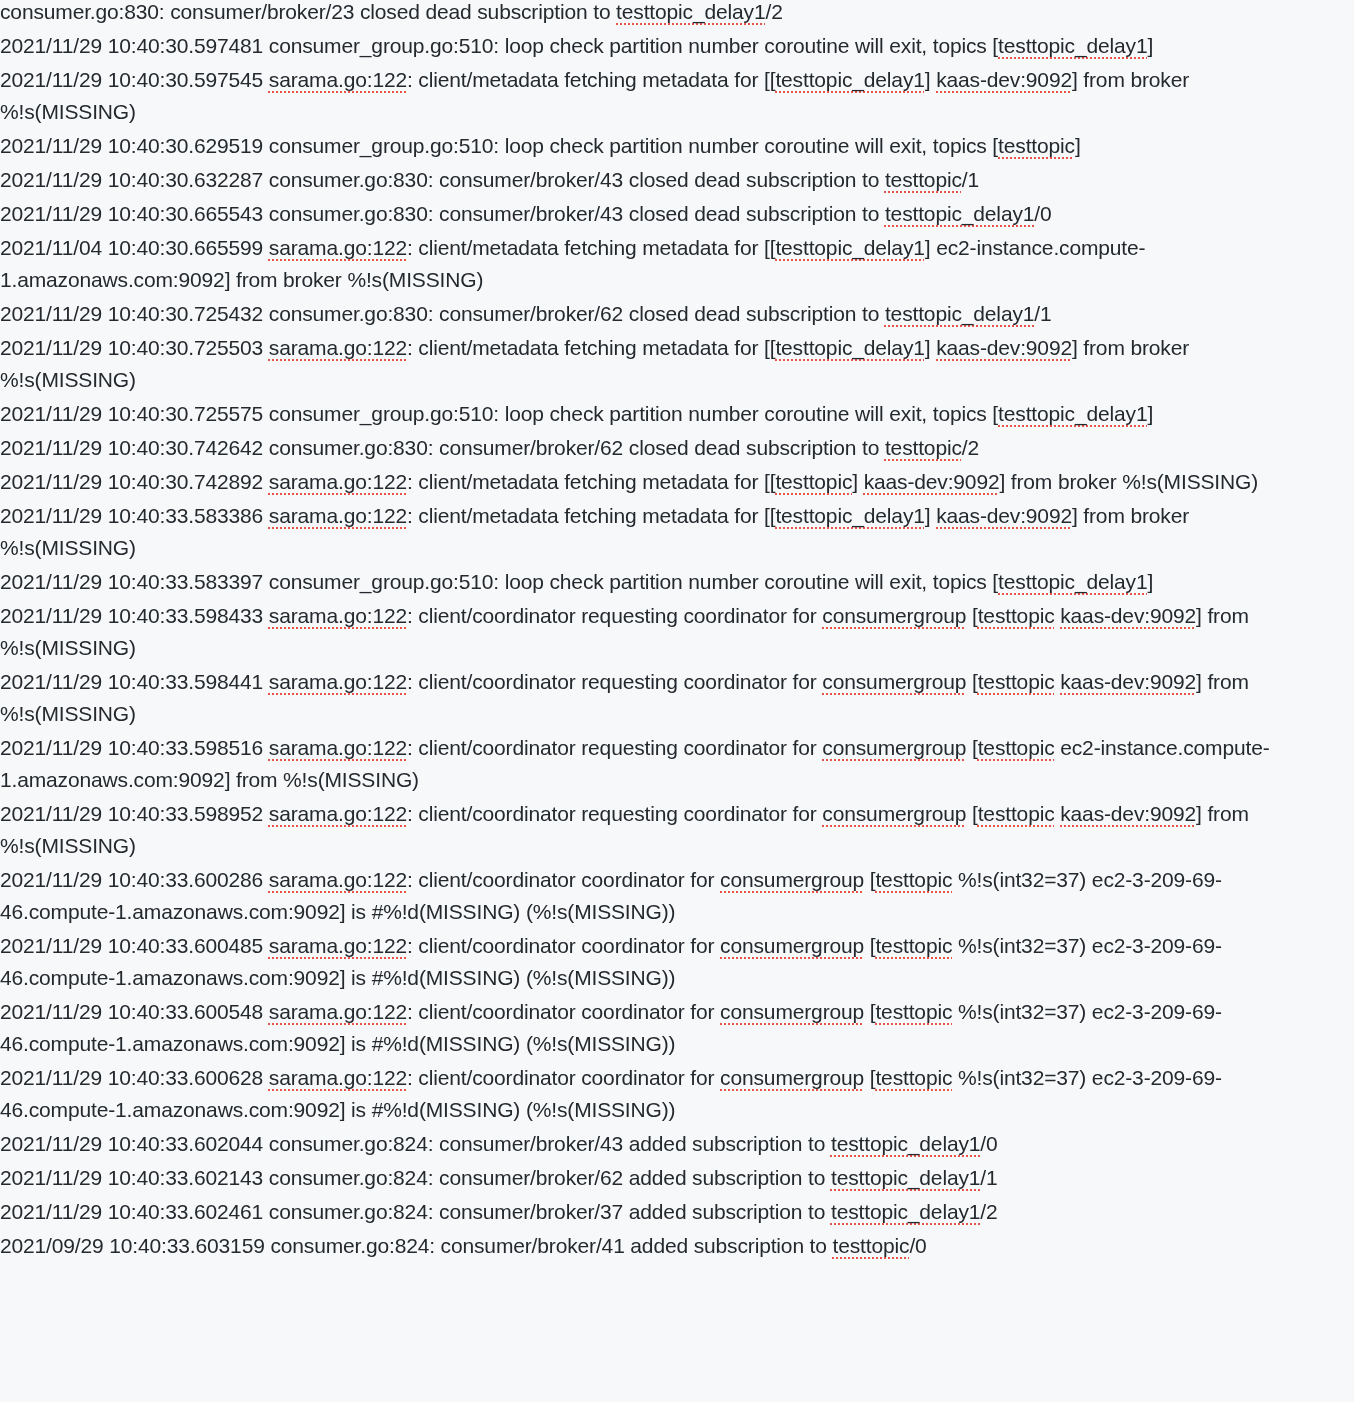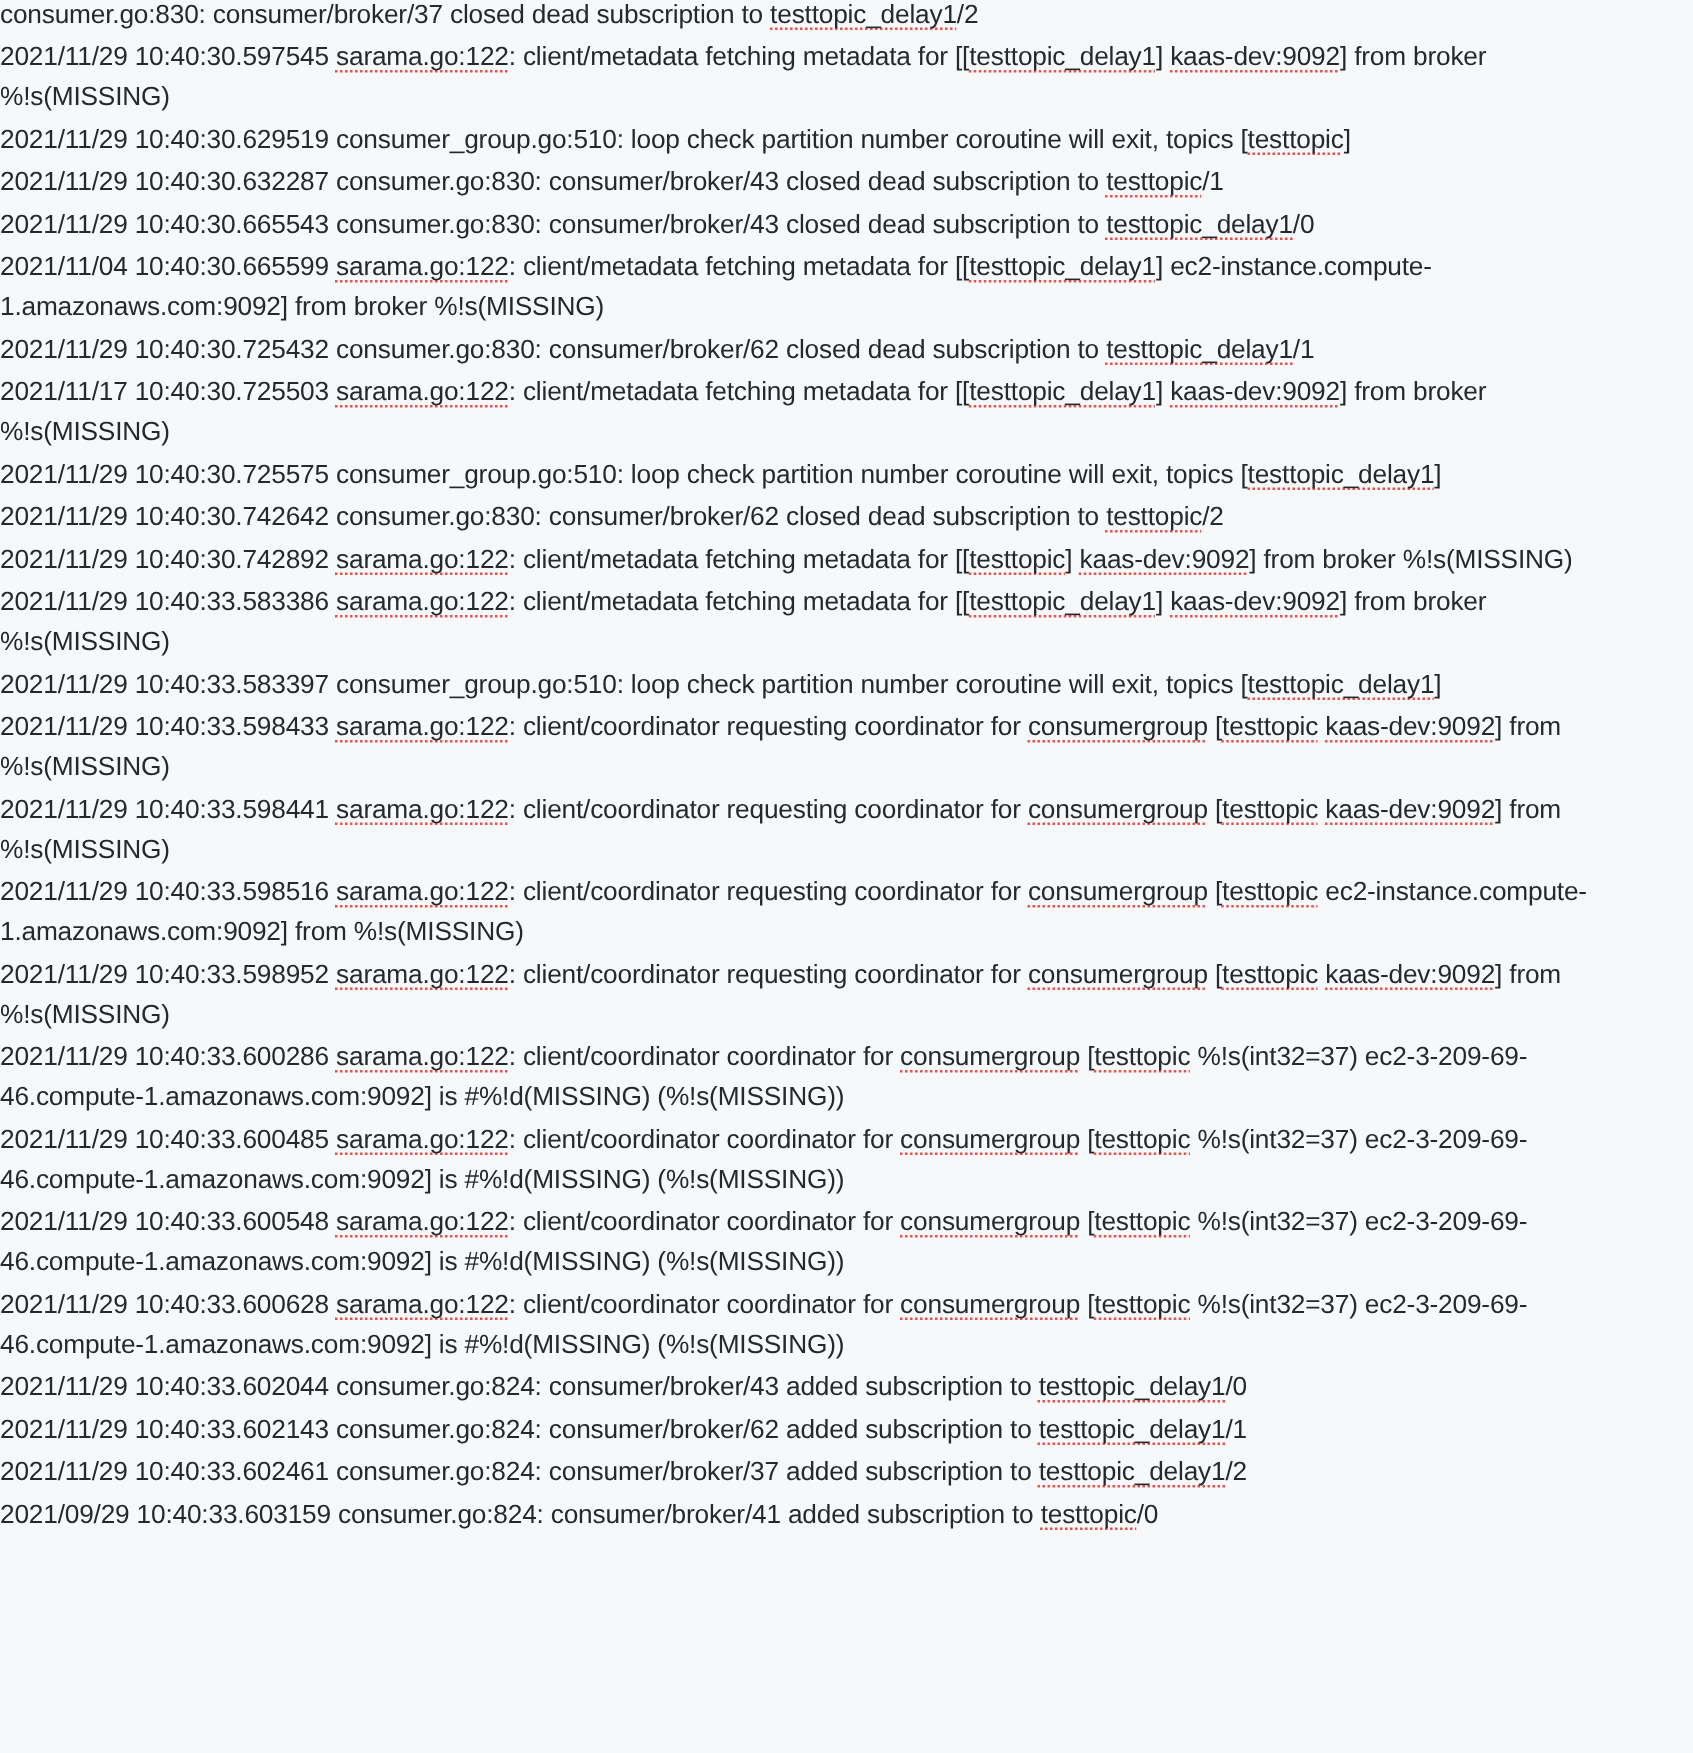--- a/index.html
+++ b/index.html
@@ -33,28 +33,29 @@
       text-decoration: underline dotted #e5534b;
       text-decoration-thickness: 2px;
       text-underline-offset: 4px;
       margin-top: 44px;
     }
   </style>
 </head>
 <body>
 
 <div class="log-view" id="log-view">
-    <div class="log-entry"><span>consumer.go:830: consumer/broker/37 closed dead subscription to </span><span class="spell">testtopic_delay1</span><span>/2</span></div>
+    <div class="log-entry"><span>consumer.go:830: consumer/broker/23 closed dead subscription to </span><span class="spell">testtopic_delay1</span><span>/2</span></div>
+    <div class="log-entry"><span>2021/11/29 10:40:30.597481 consumer_group.go:510: loop check partition number coroutine will exit, topics [</span><span class="spell">testtopic_delay1</span><span>]</span></div>
     <div class="log-entry"><span>2021/11/29 10:40:30.597545 </span><span class="spell">sarama.go:122</span><span>: client/metadata fetching metadata for [[</span><span class="spell">testtopic_delay1</span><span>] </span><span class="spell">kaas-dev:9092</span><span>] from broker %!s(MISSING)</span></div>
     <div class="log-entry"><span>2021/11/29 10:40:30.629519 consumer_group.go:510: loop check partition number coroutine will exit, topics [</span><span class="spell">testtopic</span><span>]</span></div>
     <div class="log-entry"><span>2021/11/29 10:40:30.632287 consumer.go:830: consumer/broker/43 closed dead subscription to </span><span class="spell">testtopic</span><span>/1</span></div>
     <div class="log-entry"><span>2021/11/29 10:40:30.665543 consumer.go:830: consumer/broker/43 closed dead subscription to </span><span class="spell">testtopic_delay1</span><span>/0</span></div>
     <div class="log-entry"><span>2021/11/04 10:40:30.665599 </span><span class="spell">sarama.go:122</span><span>: client/metadata fetching metadata for [[</span><span class="spell">testtopic_delay1</span><span>] ec2-instance.compute-1.amazonaws.com:9092] from broker %!s(MISSING)</span></div>
     <div class="log-entry"><span>2021/11/29 10:40:30.725432 consumer.go:830: consumer/broker/62 closed dead subscription to </span><span class="spell">testtopic_delay1</span><span>/1</span></div>
-    <div class="log-entry"><span>2021/11/17 10:40:30.725503 </span><span class="spell">sarama.go:122</span><span>: client/metadata fetching metadata for [[</span><span class="spell">testtopic_delay1</span><span>] </span><span class="spell">kaas-dev:9092</span><span>] from broker %!s(MISSING)</span></div>
+    <div class="log-entry"><span>2021/11/29 10:40:30.725503 </span><span class="spell">sarama.go:122</span><span>: client/metadata fetching metadata for [[</span><span class="spell">testtopic_delay1</span><span>] </span><span class="spell">kaas-dev:9092</span><span>] from broker %!s(MISSING)</span></div>
     <div class="log-entry"><span>2021/11/29 10:40:30.725575 consumer_group.go:510: loop check partition number coroutine will exit, topics [</span><span class="spell">testtopic_delay1</span><span>]</span></div>
     <div class="log-entry"><span>2021/11/29 10:40:30.742642 consumer.go:830: consumer/broker/62 closed dead subscription to </span><span class="spell">testtopic</span><span>/2</span></div>
     <div class="log-entry"><span>2021/11/29 10:40:30.742892 </span><span class="spell">sarama.go:122</span><span>: client/metadata fetching metadata for [[</span><span class="spell">testtopic</span><span>] </span><span class="spell">kaas-dev:9092</span><span>] from broker %!s(MISSING)</span></div>
     <div class="log-entry"><span>2021/11/29 10:40:33.583386 </span><span class="spell">sarama.go:122</span><span>: client/metadata fetching metadata for [[</span><span class="spell">testtopic_delay1</span><span>] </span><span class="spell">kaas-dev:9092</span><span>] from broker %!s(MISSING)</span></div>
     <div class="log-entry"><span>2021/11/29 10:40:33.583397 consumer_group.go:510: loop check partition number coroutine will exit, topics [</span><span class="spell">testtopic_delay1</span><span>]</span></div>
     <div class="log-entry"><span>2021/11/29 10:40:33.598433 </span><span class="spell">sarama.go:122</span><span>: client/coordinator requesting coordinator for </span><span class="spell">consumergroup</span><span> [</span><span class="spell">testtopic</span><span> </span><span class="spell">kaas-dev:9092</span><span>] from %!s(MISSING)</span></div>
     <div class="log-entry"><span>2021/11/29 10:40:33.598441 </span><span class="spell">sarama.go:122</span><span>: client/coordinator requesting coordinator for </span><span class="spell">consumergroup</span><span> [</span><span class="spell">testtopic</span><span> </span><span class="spell">kaas-dev:9092</span><span>] from %!s(MISSING)</span></div>
     <div class="log-entry"><span>2021/11/29 10:40:33.598516 </span><span class="spell">sarama.go:122</span><span>: client/coordinator requesting coordinator for </span><span class="spell">consumergroup</span><span> [</span><span class="spell">testtopic</span><span> ec2-instance.compute-1.amazonaws.com:9092] from %!s(MISSING)</span></div>
     <div class="log-entry"><span>2021/11/29 10:40:33.598952 </span><span class="spell">sarama.go:122</span><span>: client/coordinator requesting coordinator for </span><span class="spell">consumergroup</span><span> [</span><span class="spell">testtopic</span><span> </span><span class="spell">kaas-dev:9092</span><span>] from %!s(MISSING)</span></div>
     <div class="log-entry"><span>2021/11/29 10:40:33.600286 </span><span class="spell">sarama.go:122</span><span>: client/coordinator coordinator for </span><span class="spell">consumergroup</span><span> [</span><span class="spell">testtopic</span><span> %!s(int32=37) ec2-3-209-69-46.compute-1.amazonaws.com:9092] is #%!d(MISSING) (%!s(MISSING))</span></div>

